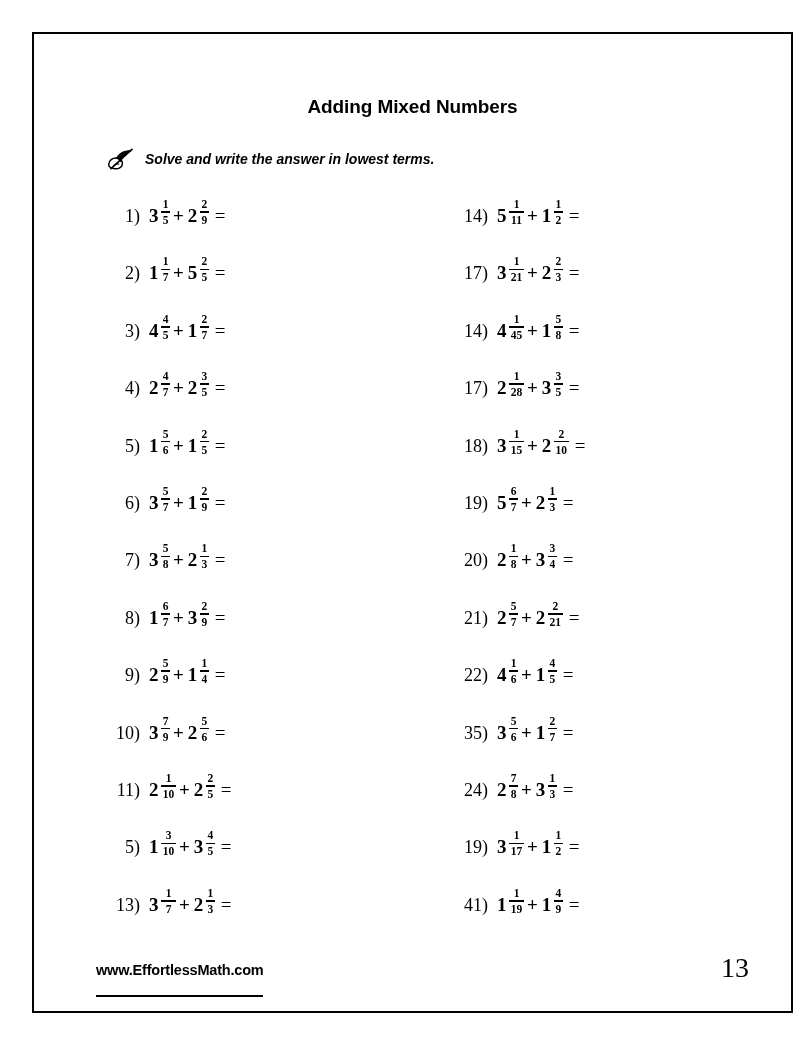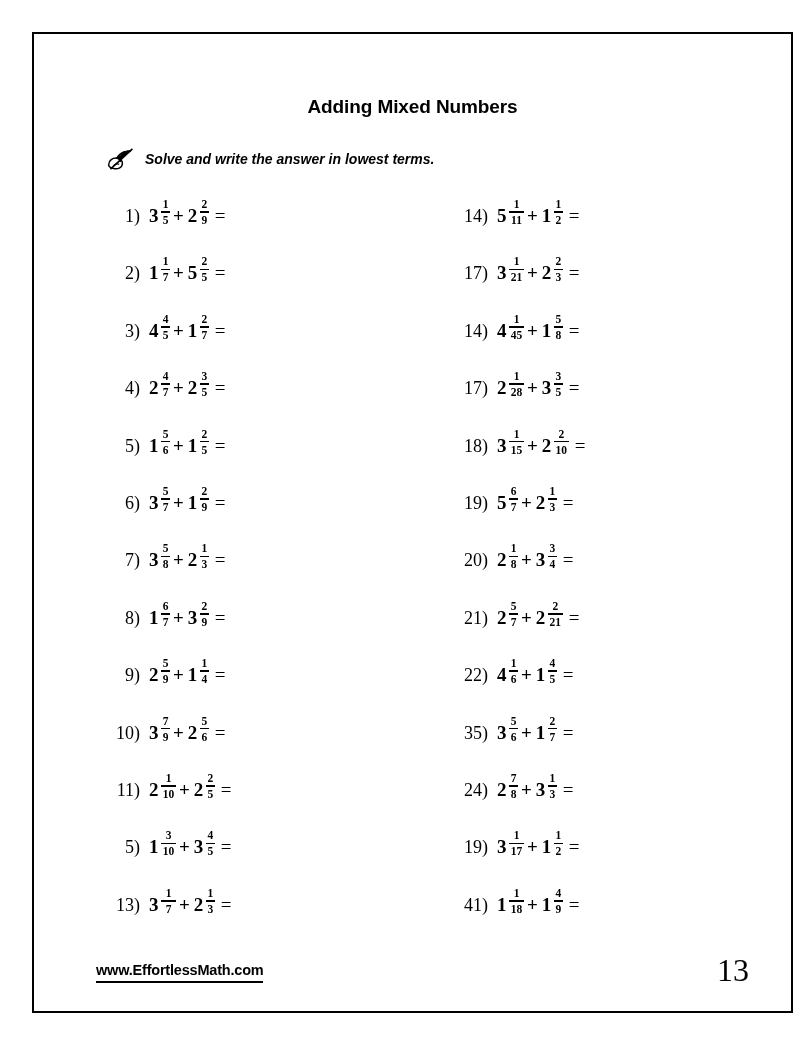--- a/index.html
+++ b/index.html
@@ -150,29 +150,29 @@
   #footer-url {
     position: absolute;
     left: 62px;
     top: 928px;
     font-family: "Liberation Sans", sans-serif;
     font-size: 14.5px;
     font-weight: bold;
     letter-spacing: -0.2px;
     color: #000000;
     border-bottom: 2.4px solid #000000;
-    padding-bottom: 3px;
+    padding-bottom: 17px;
     display: inline-block;
   }
   #page-number {
     position: absolute;
     right: 42px;
     top: 920px;
     font-family: "Liberation Serif", serif;
-    font-size: 32px;
+    font-size: 28px;
     color: #000000;
     line-height: 1;
   }
 </style>
 </head>
 <body>
 
 <div id="page-frame">
 
   <div id="worksheet-title">Adding Mixed Numbers</div>
@@ -767,21 +767,21 @@
         </span>
       </div>
       <div class="problem-row">
         <span class="problem-number">41)</span>
         <span class="expression">
           <span class="mixed-number">
             <span class="whole">1</span>
             <span class="fraction wide">
               <span class="numer">1</span>
               <span class="bar"></span>
-              <span class="denom">18</span>
+              <span class="denom">19</span>
             </span>
           </span>
           <span class="op-plus">+</span>
           <span class="mixed-number">
             <span class="whole">1</span>
             <span class="fraction">
               <span class="numer">4</span>
               <span class="bar"></span>
               <span class="denom">9</span>
             </span>

